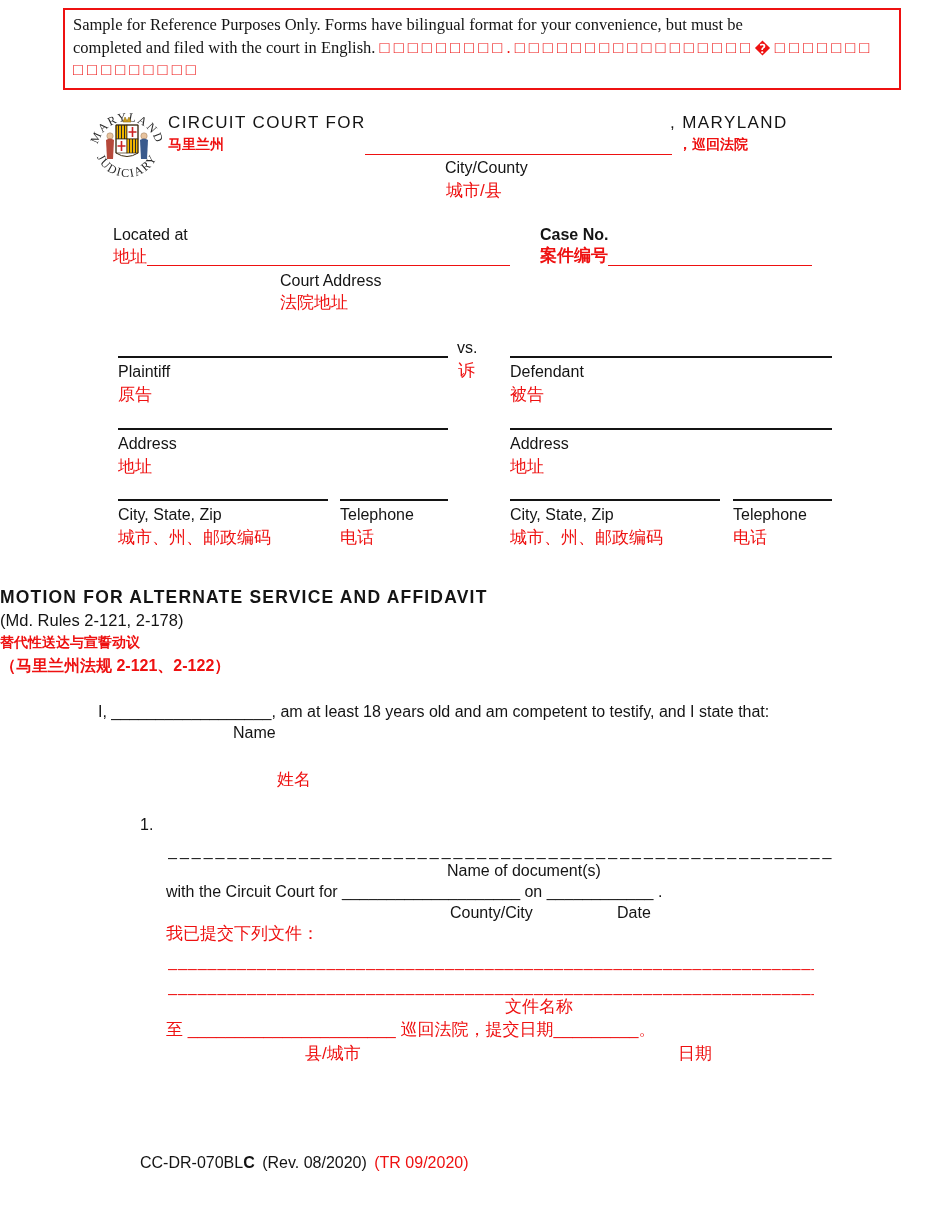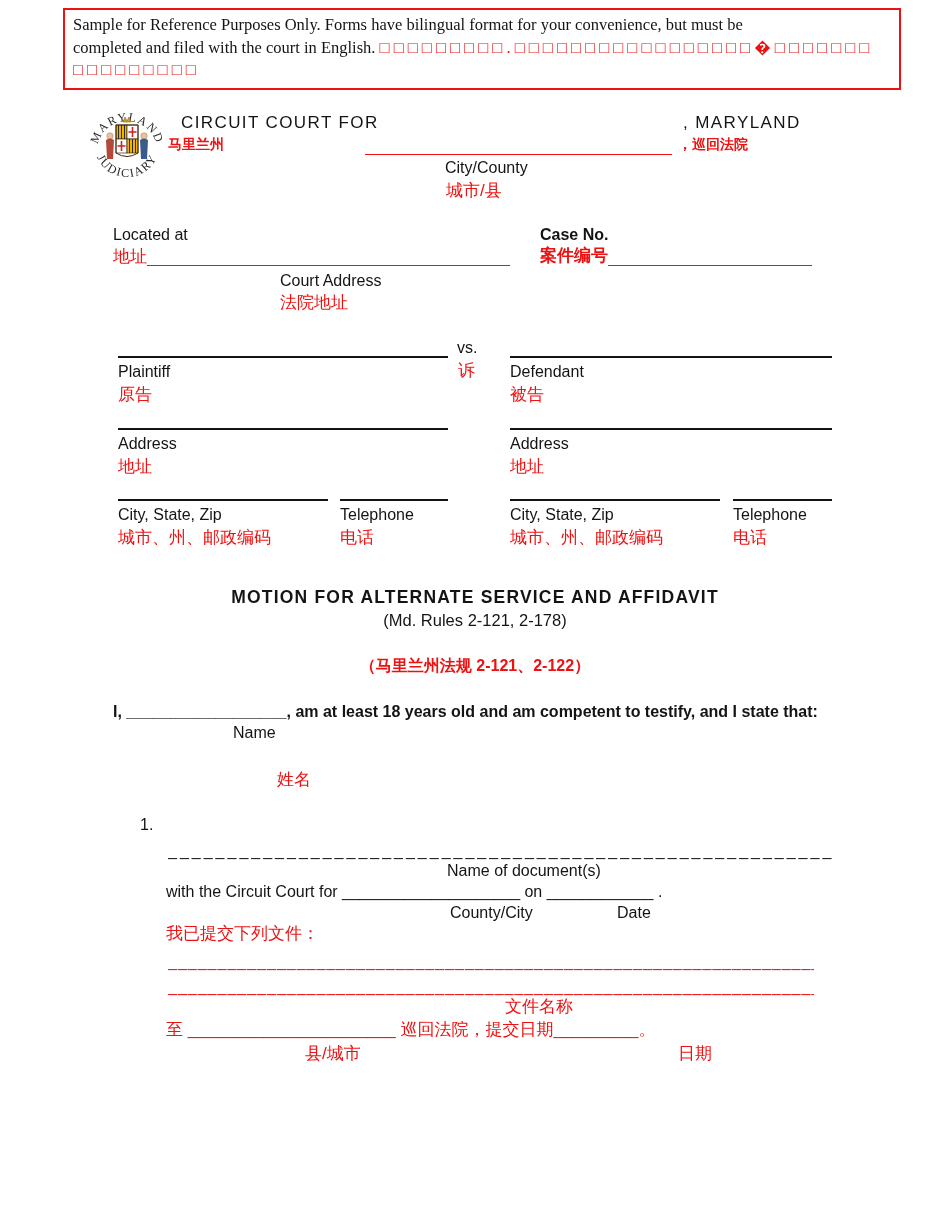--- a/index.html
+++ b/index.html
@@ -1,24 +1,24 @@
 <!DOCTYPE html>
 <html><head>
 <meta charset="utf-8">
 <style>
   html,body{margin:0;padding:0;background:#fff;}
   .page{position:relative;width:950px;height:1230px;background:#fff;overflow:hidden;
         font-family:"Liberation Sans",sans-serif;font-size:16px;color:#141414;}
   .t{position:absolute;line-height:21px;white-space:nowrap;}
   .red{color:#ee1111;}
   .b{font-weight:bold;}
-  .ls{letter-spacing:1.4px;margin-left:13px;}
+  .ls{letter-spacing:1.4px;}
   .fs17{font-size:17px;}
   .fs18{font-size:14px;}
-  .ctr{left:0;width:950px;text-align:center;}
+  .ctr{left:0;width:950px;text-align:left;}
   .bline{position:absolute;height:0;border-top:2.2px solid #141414;}
   .rline{position:absolute;height:0;border-top:1.6px solid #ee1111;}
   .clip{overflow:hidden;height:23px;}
   .dash{letter-spacing:3px;}
   .banner{position:absolute;left:63px;top:8px;width:806px;border:2px solid #ee1111;
           padding:4px 20px 6px 8px;font-family:"Liberation Serif",serif;
           font-size:16.5px;line-height:22.5px;color:#141414;}
   .seal{position:absolute;left:90px;top:104px;}
   .sealtext{font-family:"Liberation Serif",serif;font-size:12px;letter-spacing:1.5px;fill:#2a2a2a;}
 </style>
@@ -102,34 +102,40 @@
   <div class="t" style="left:340px;top:504px;">Telephone</div>
   <div class="t" style="left:510px;top:504px;">City, State, Zip</div>
   <div class="t" style="left:733px;top:504px;">Telephone</div>
   <div class="t red fs17" style="left:118px;top:527px;">城市、州、邮政编码</div>
   <div class="t red fs17" style="left:340px;top:527px;">电话</div>
   <div class="t red fs17" style="left:510px;top:527px;">城市、州、邮政编码</div>
   <div class="t red fs17" style="left:733px;top:527px;">电话</div>
 
   <div class="t ctr b" style="top:587px;font-size:17.5px;letter-spacing:1.2px;">MOTION FOR ALTERNATE SERVICE AND AFFIDAVIT</div>
   <div class="t ctr" style="top:610px;font-size:16.5px;">(Md. Rules 2-121, 2-178)</div>
+  <div class="t ctr red b fs18" style="top:632px;">替代性送达与宣誓动议</div>
   <div class="t ctr red b" style="top:655px;font-size:16px;">（马里兰州法规 2-121、2-122）</div>
 
-  <div class="t" style="left:113px;top:701px;font-weight:bold;">I, __________________, am at least 18 years old and am competent to testify, and I state that:</div>
+  <div class="t" style="left:98px;top:701px;">I, __________________, am at least 18 years old and am competent to testify, and I state that:</div>
   <div class="t" style="left:233px;top:722px;">Name</div>
   <div class="t red fs17" style="left:277px;top:769px;">姓名</div>
 
   <div class="t" style="left:140px;top:814px;">1.</div>
   <div class="t clip dash" style="left:168px;top:840px;width:664px;">______________________________________________________________________________</div>
   <div class="t" style="left:447px;top:860px;">Name of document(s)</div>
   <div class="t" style="left:166px;top:881px;">with the Circuit Court for ____________________ on ____________ .</div>
   <div class="t" style="left:450px;top:902px;">County/City</div>
   <div class="t" style="left:617px;top:902px;">Date</div>
   <div class="t red fs17" style="left:166px;top:923px;">我已提交下列文件：</div>
   <div class="t clip red" style="left:168px;top:951px;width:646px;letter-spacing:1px;">________________________________________________________________________________</div>
   <div class="t clip red" style="left:168px;top:976px;width:646px;letter-spacing:1px;">________________________________________________________________________________</div>
   <div class="t red fs17" style="left:505px;top:996px;">文件名称</div>
   <div class="t red fs17" style="left:166px;top:1019px;">至 ______________________ 巡回法院，提交日期_________。</div>
   <div class="t red fs17" style="left:305px;top:1043px;">县/城市</div>
   <div class="t red fs17" style="left:678px;top:1043px;">日期</div>
 
+  <div class="t" style="left:140px;top:1152px;">
+    <span>CC-DR-070BL</span><span class="b">C</span>
+    <span style="margin-left:3px;">(Rev. 08/2020)</span>
+    <span class="red" style="margin-left:3px;">(TR 09/2020)</span>
+  </div>
 
 </div>
 
 </body></html>

